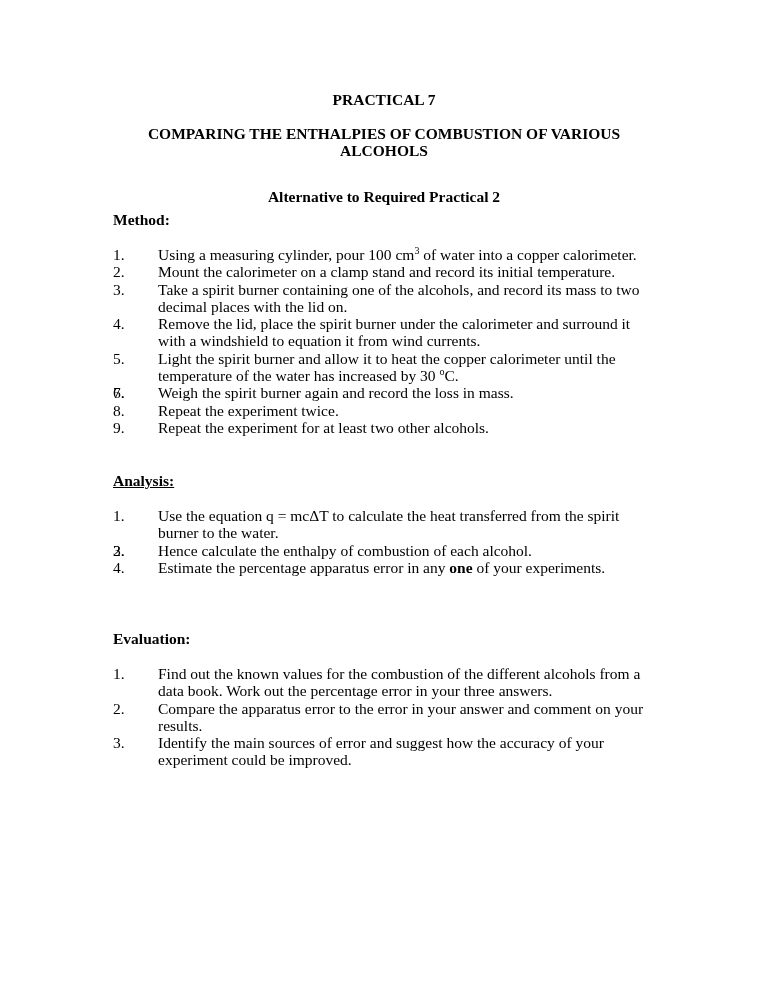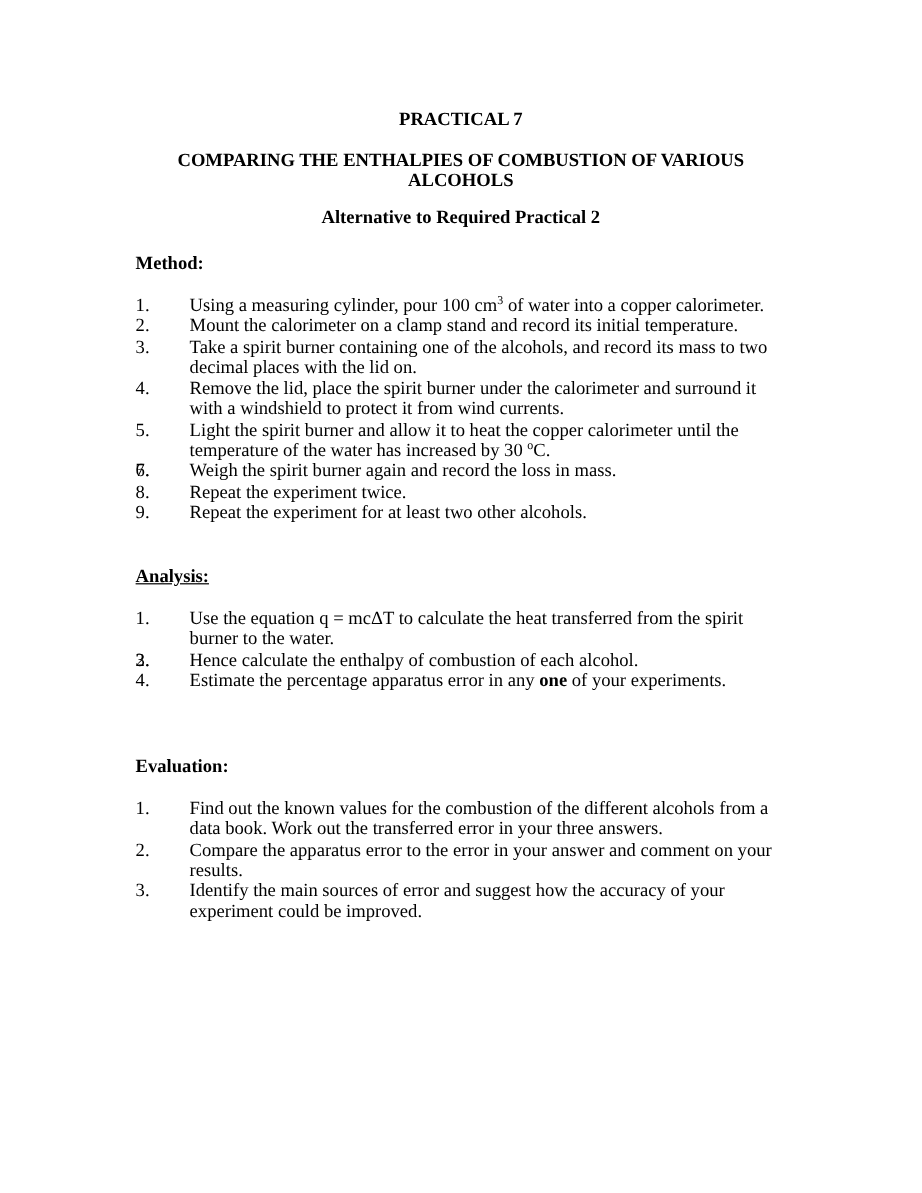--- a/index.html
+++ b/index.html
@@ -15,39 +15,39 @@
   b { font-weight: bold; }
 </style>
 </head>
 <body>
 
 <div class="page">
 
   <div class="center" style="top:91px;">PRACTICAL 7</div>
   <div class="center" style="top:142px;">ALCOHOLS</div>
   <div class="center" style="top:125px;">COMPARING THE ENTHALPIES OF COMBUSTION OF VARIOUS</div>
-  <div class="center" style="top:173px;">Alternative to Required Practical 2</div>
+  <div class="center" style="top:188px;">Alternative to Required Practical 2</div>
 
   <div class="heading" style="top:211px;">Method:</div>
   <ol class="list" style="top:246px;">
     <li class="item">
       <span class="num">1.</span>
       <span>Using a measuring cylinder, pour 100 cm</span><sup>3</sup><span> of water into a copper calorimeter.</span>
     </li>
     <li class="item">
       <span class="num">2.</span>
       <span>Mount the calorimeter on a clamp stand and record its initial temperature.</span>
     </li>
     <li class="item">
       <span class="num">3.</span>
       <span>Take a spirit burner containing one of the alcohols, and record its mass to two decimal places with the lid on.</span>
     </li>
     <li class="item">
       <span class="num">4.</span>
-      <span>Remove the lid, place the spirit burner under the calorimeter and surround it with a windshield to protect it from wind currents.</span>
+      <span>Remove the lid, place the spirit burner under the calorimeter and surround it with a windshield to equation it from wind currents.</span>
     </li>
     <li class="item">
       <span class="num">5.</span>
       <span>Light the spirit burner and allow it to heat the copper calorimeter until the temperature of the water has increased by 30 </span><sup>o</sup><span>C.</span>
     </li>
     <li class="item">
       <span class="num">6.</span>
     </li>
     <li class="item">
       <span class="num">7.</span>
@@ -79,21 +79,21 @@
     <li class="item">
       <span class="num">4.</span>
       <span>Estimate the percentage apparatus error in any </span><b>one</b><span> of your experiments.</span>
     </li>
   </ol>
 
   <div class="heading" style="top:630px;">Evaluation:</div>
   <ol class="list" style="top:665px;">
     <li class="item">
       <span class="num">1.</span>
-      <span>Find out the known values for the combustion of the different alcohols from a data book. Work out the transferred error in your three answers.</span>
+      <span>Find out the known values for the combustion of the different alcohols from a data book. Work out the percentage error in your three answers.</span>
     </li>
     <li class="item">
       <span class="num">2.</span>
       <span>Compare the apparatus error to the error in your answer and comment on your results.</span>
     </li>
     <li class="item">
       <span class="num">3.</span>
       <span>Identify the main sources of error and suggest how the accuracy of your experiment could be improved.</span>
     </li>
   </ol>

